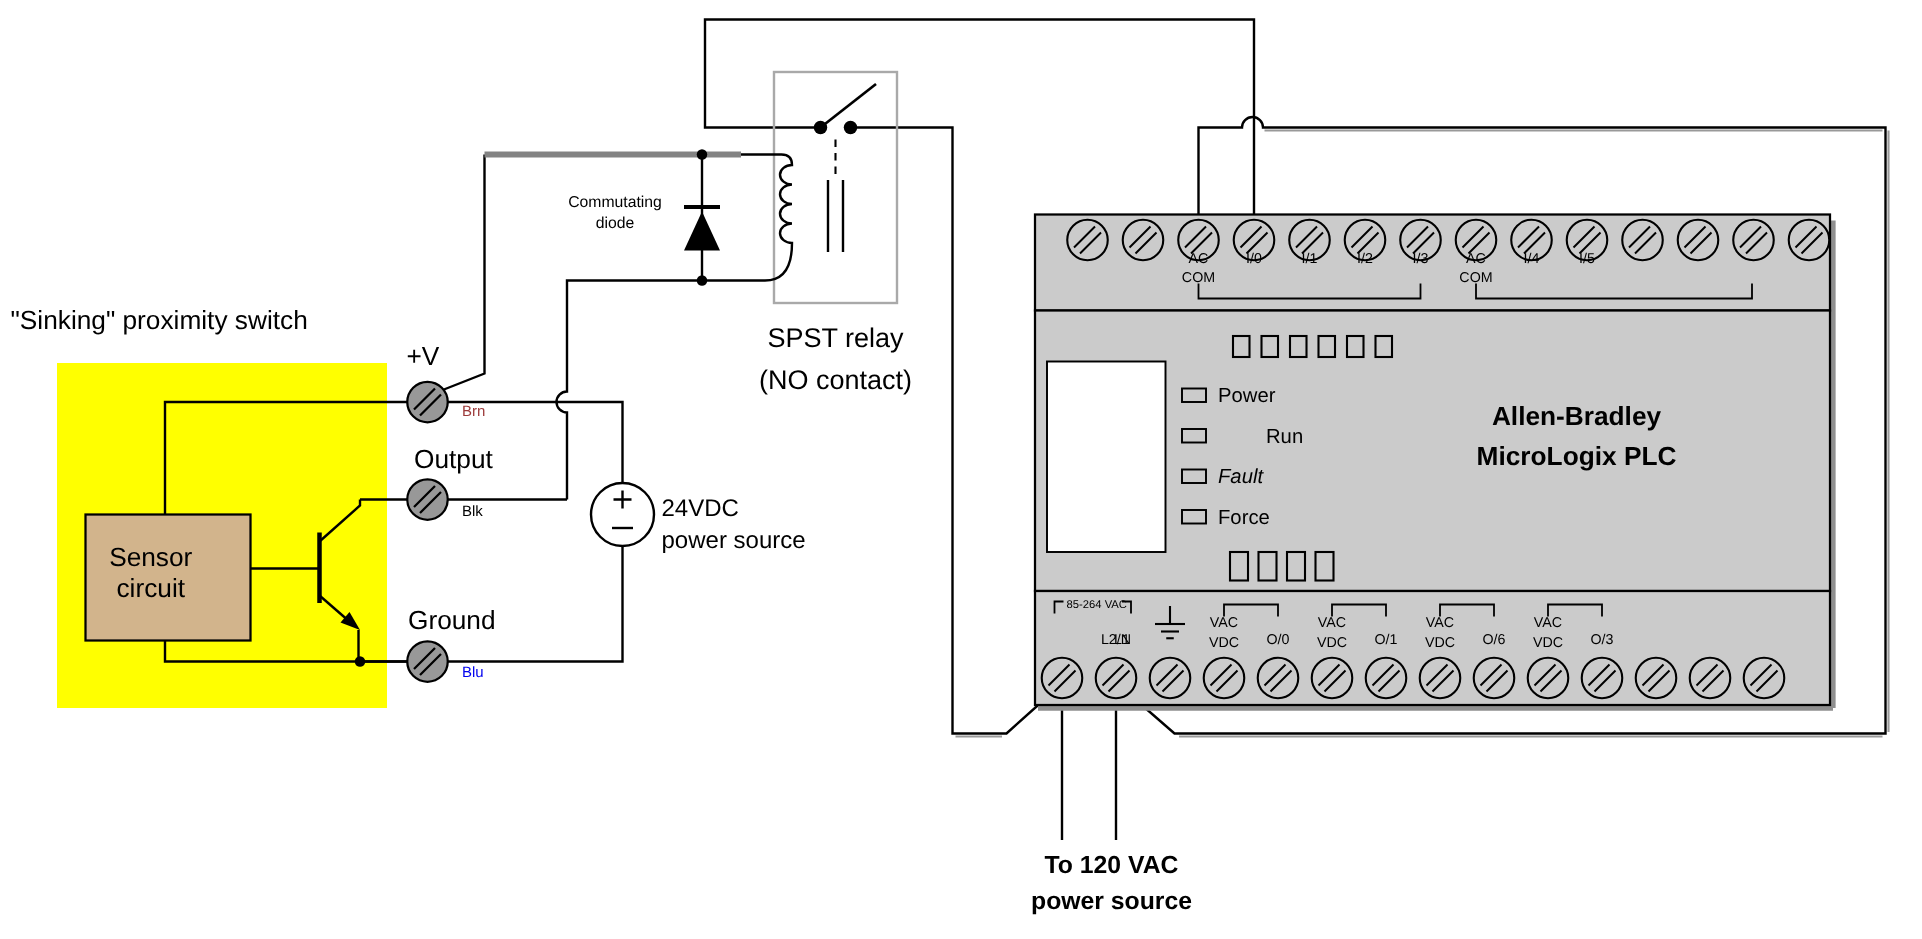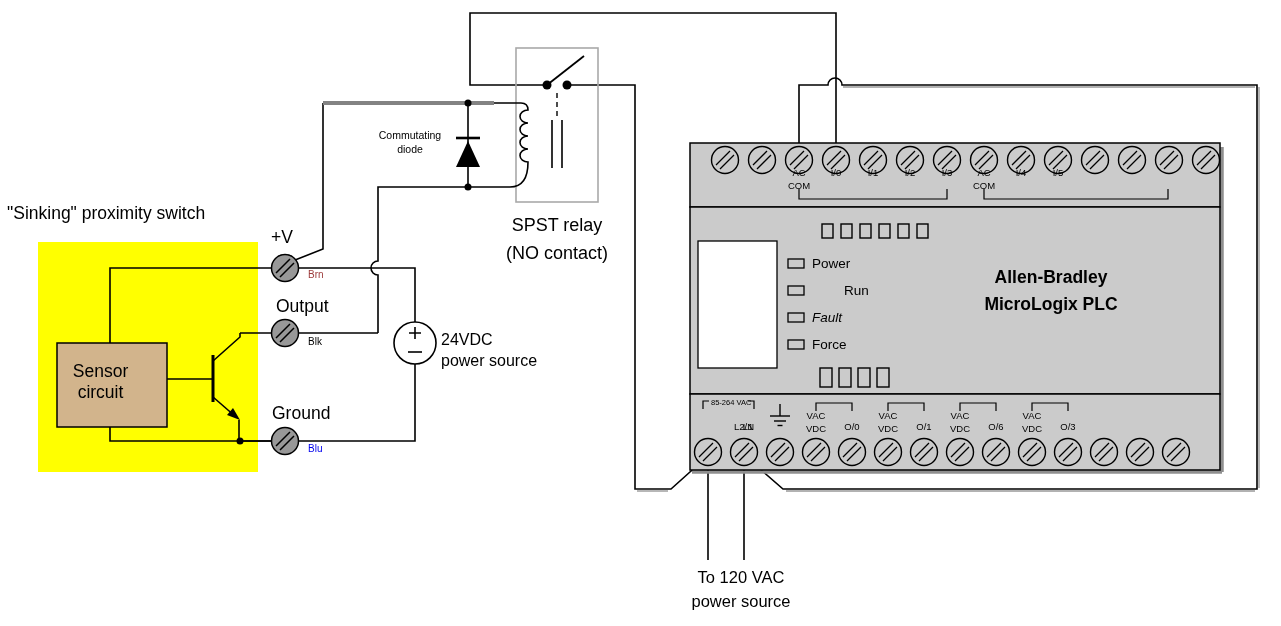--- a/index.html
+++ b/index.html
@@ -237,21 +237,21 @@
   <div class="lbl wire-lbl" style="left:308px;top:269px;color:#9C3A3A;">Brn</div>
   <div class="lbl wire-lbl" style="left:308px;top:336px;color:#000;">Blk</div>
   <div class="lbl wire-lbl" style="left:308px;top:443px;color:#0000EE;">Blu</div>
 
   <div class="lbl small2" style="left:355px;top:128px;width:110px;">Commutating
 diode</div>
   <div class="lbl big ctr" style="left:476px;top:211px;width:162px;line-height:28px;font-size:18px;">SPST relay
 (NO contact)</div>
   <div class="lbl" style="left:441px;top:329px;font-size:16px;line-height:21px;white-space:pre-line;">24VDC
 power source</div>
-  <div class="lbl ctr" style="left:665px;top:565px;width:152px;font-size:16.5px;line-height:24px;white-space:pre-line;">To 120 VAC
+  <div class="lbl ctr" style="left:665px;top:565px;width:152px;font-size:16.5px;line-height:24px;white-space:pre-line;font-weight:bold;">To 120 VAC
 power source</div>
 
   <div class="lbl brand" style="left:945px;top:264px;width:212px;"><span>Allen-Bradley</span><br><span>MicroLogix PLC</span></div>
 
   <div class="lbl led-lbl" style="left:812px;top:256px;text-align:right;">Power</div>
   <div class="lbl led-lbl" style="left:800px;top:283px;margin-left:44px;">Run</div>
   <div class="lbl led-lbl" style="left:812px;top:310px;font-style:italic;">Fault</div>
   <div class="lbl led-lbl" style="left:812px;top:337px;">Force</div>
 
   <div class="lbl term-lbl" style="left:777px;top:167px;">AC

